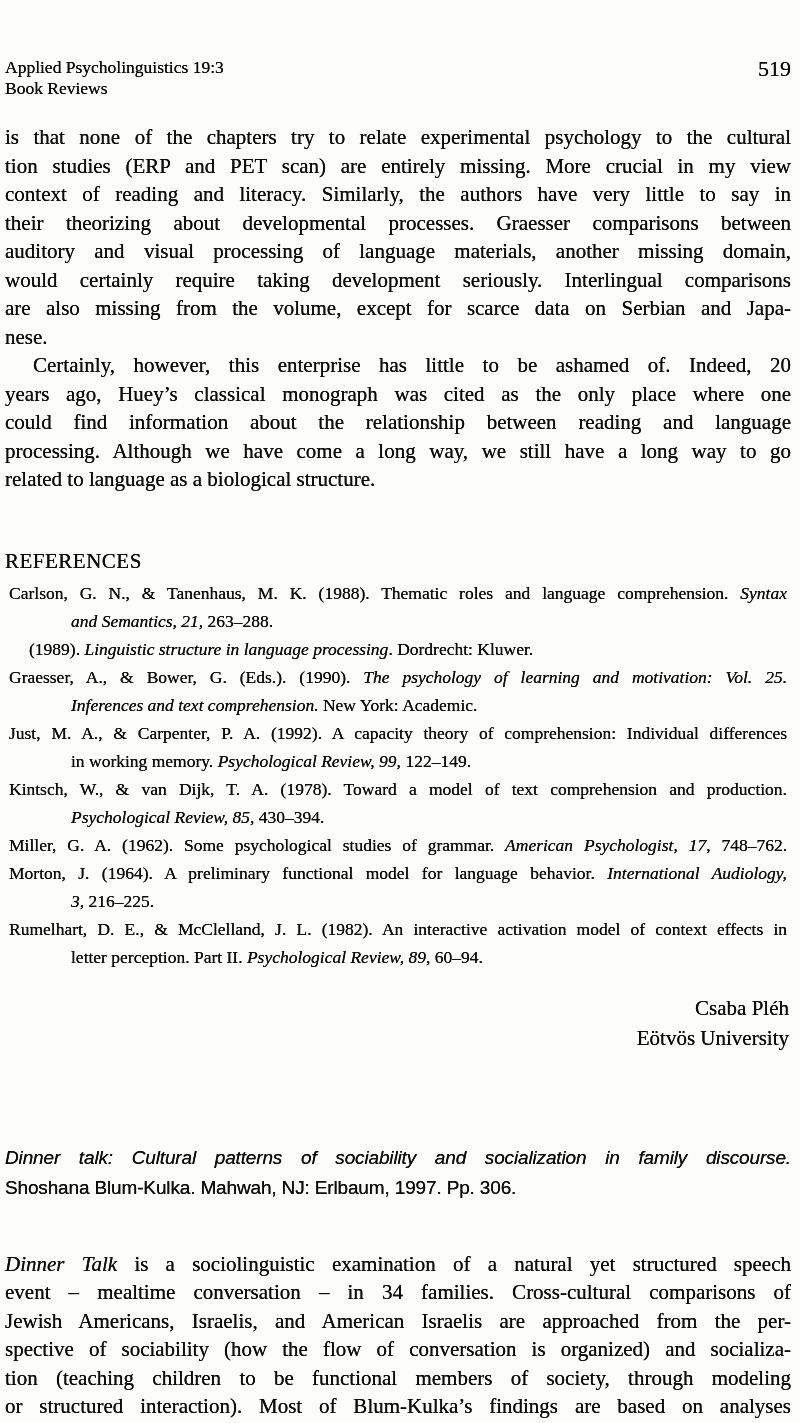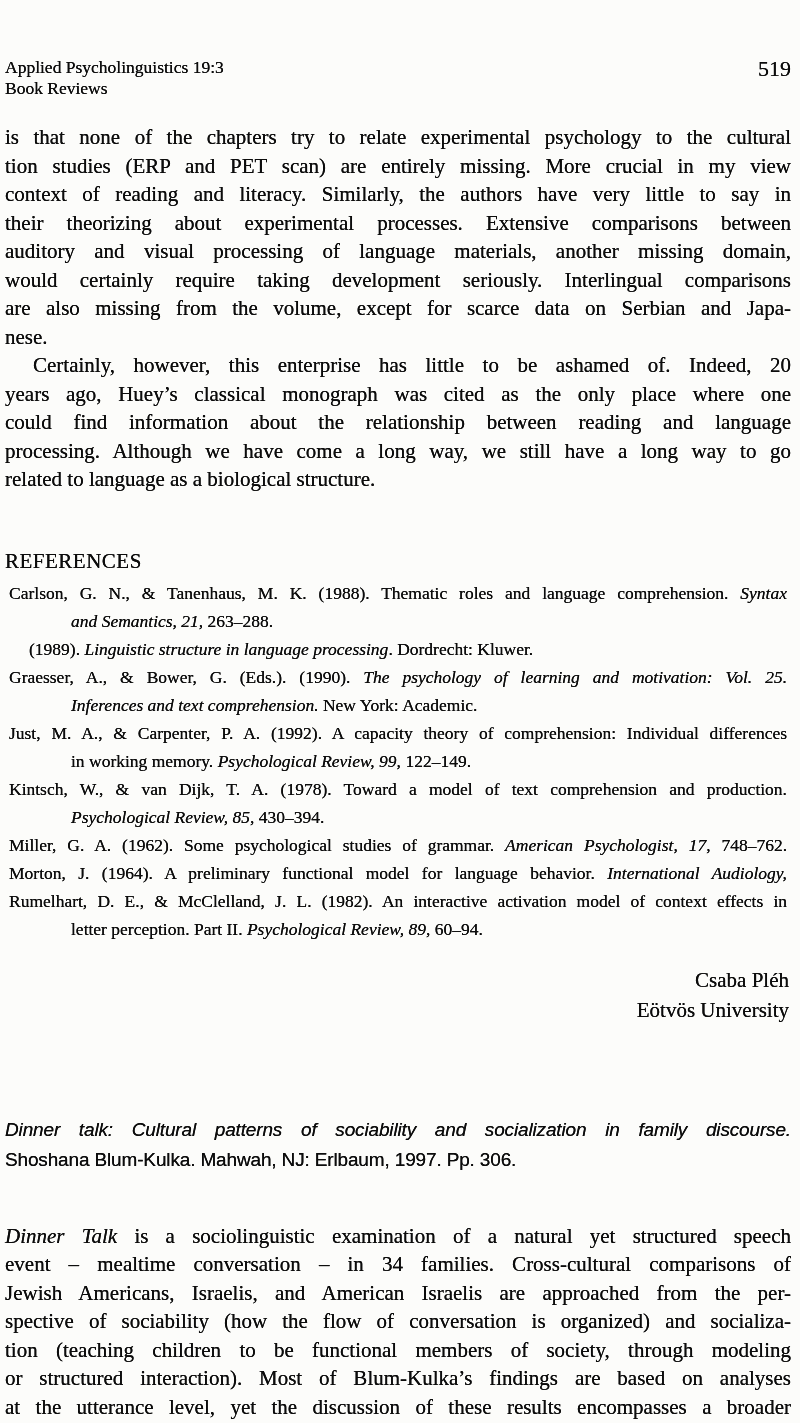--- a/index.html
+++ b/index.html
@@ -51,21 +51,21 @@
       <div>Applied Psycholinguistics 19:3</div>
       <div>Book Reviews</div>
     </div>
     <div class="pagenum">519</div>
   </header>
 
   <section class="body1">
     <p class="bl jl">is that none of the chapters try to relate experimental psychology to the cultural</p>
     <p class="bl jl">tion studies (ERP and PET scan) are entirely missing. More crucial in my view</p>
     <p class="bl jl">context of reading and literacy. Similarly, the authors have very little to say in</p>
-    <p class="bl jl">their theorizing about experimental processes. Extensive comparisons between</p>
+    <p class="bl jl">their theorizing about developmental processes. Graesser comparisons between</p>
     <p class="bl jl">auditory and visual processing of language materials, another missing domain,</p>
     <p class="bl jl">would certainly require taking development seriously. Interlingual comparisons</p>
     <p class="bl jl">are also missing from the volume, except for scarce data on Serbian and Japa-</p>
     <p class="bl">nese.</p>
 
     <p class="bl jl ind">Certainly, however, this enterprise has little to be ashamed of. Indeed, 20</p>
     <p class="bl jl">years ago, Huey’s classical monograph was cited as the only place where one</p>
     <p class="bl jl">could find information about the relationship between reading and language</p>
     <p class="bl jl">processing. Although we have come a long way, we still have a long way to go</p>
     <p class="bl">related to language as a biological structure.</p>
@@ -78,20 +78,21 @@
     <p class="rl cont"><span class="it">and Semantics, 21,</span><span> 263–288.</span></p>
     <p class="rl sub"><span>(1989). </span><span class="it">Linguistic structure in language processing</span><span>. Dordrecht: Kluwer.</span></p>
     <p class="rl jl"><span>Graesser, A., &amp; Bower, G. (Eds.). (1990). </span><span class="it">The psychology of learning and motivation: Vol. 25.</span></p>
     <p class="rl cont"><span class="it">Inferences and text comprehension.</span><span> New York: Academic.</span></p>
     <p class="rl jl"><span>Just, M. A., &amp; Carpenter, P. A. (1992). A capacity theory of comprehension: Individual differences</span></p>
     <p class="rl cont"><span>in working memory. </span><span class="it">Psychological Review, 99,</span><span> 122–149.</span></p>
     <p class="rl jl"><span>Kintsch, W., &amp; van Dijk, T. A. (1978). Toward a model of text comprehension and production.</span></p>
     <p class="rl cont"><span class="it">Psychological Review, 85,</span><span> 430–394.</span></p>
     <p class="rl jl"><span>Miller, G. A. (1962). Some psychological studies of grammar. </span><span class="it">American Psychologist, 17,</span><span> 748–762.</span></p>
     <p class="rl jl"><span>Morton, J. (1964). A preliminary functional model for language behavior. </span><span class="it">International Audiology,</span></p>
+    <p class="rl cont"><span class="it">3,</span><span> 216–225.</span></p>
     <p class="rl jl"><span>Rumelhart, D. E., &amp; McClelland, J. L. (1982). An interactive activation model of context effects in</span></p>
     <p class="rl cont"><span>letter perception. Part II. </span><span class="it">Psychological Review, 89,</span><span> 60–94.</span></p>
   </section>
 
   <div class="sig">
     <div>Csaba Pléh</div>
     <div>Eötvös University</div>
   </div>
 
   <section class="bookhead">

